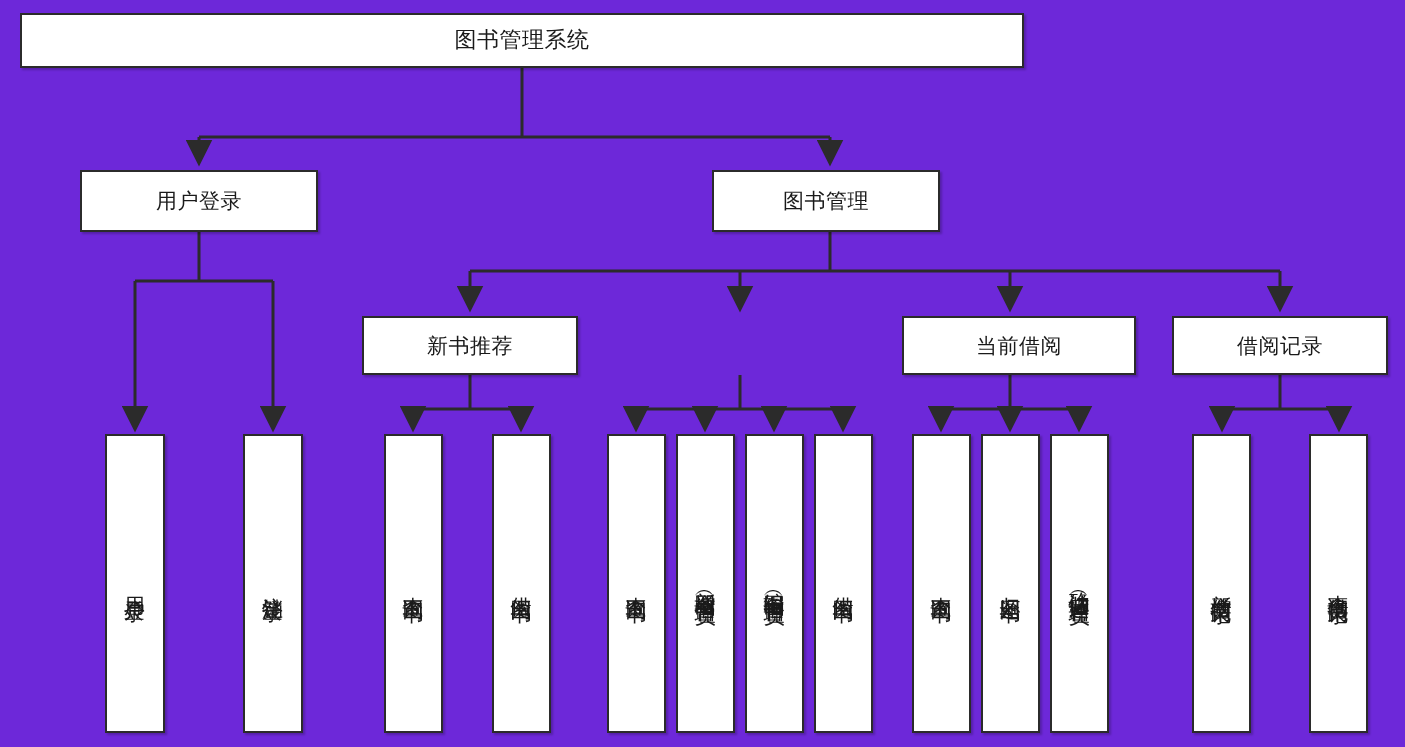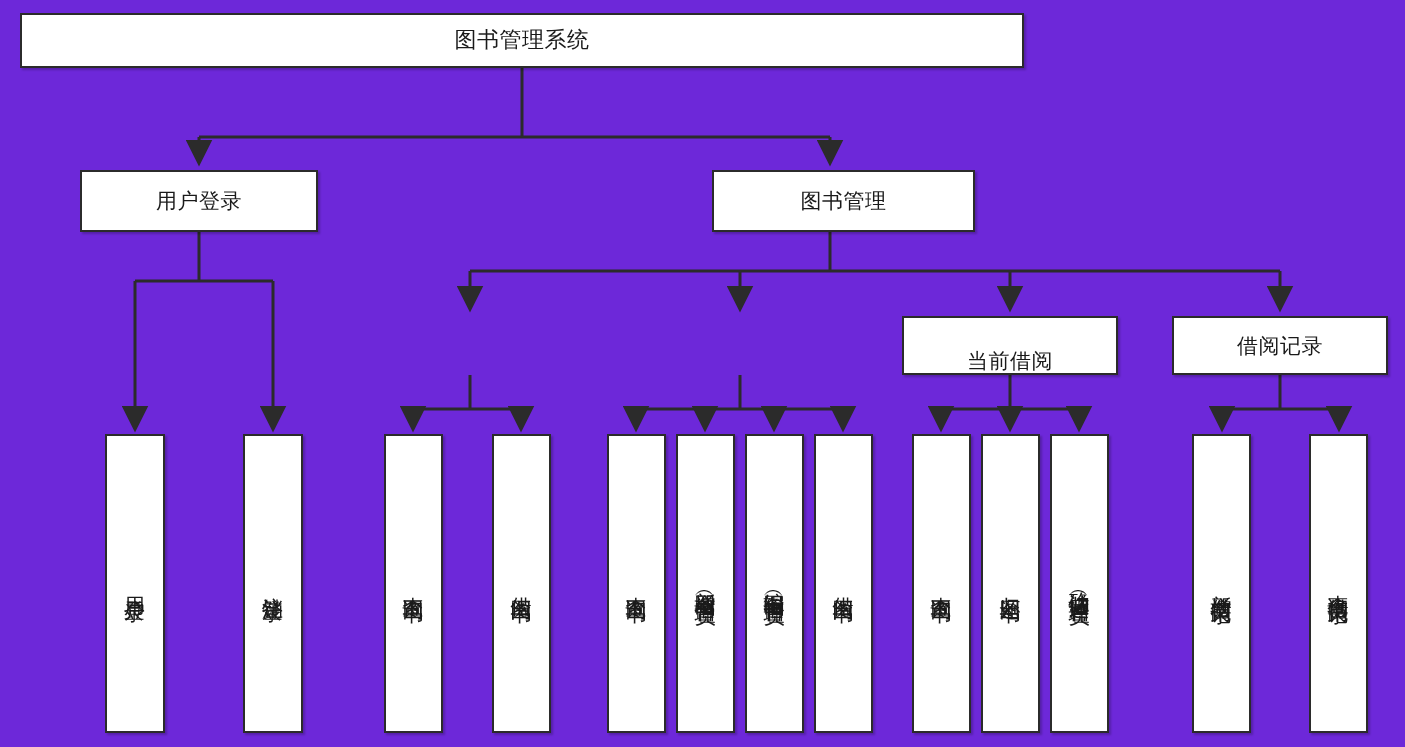--- a/index.html
+++ b/index.html
@@ -130,25 +130,28 @@
     </g>
   </svg>
 
   <div class="node horiz root" style="left:20px; top:13px; width:1004px; height:55px;">
     <span class="label">图书管理系统</span>
   </div>
 
   <div class="node horiz" style="left:80px; top:170px; width:238px; height:62px;">
     <span class="label">用户登录</span>
   </div>
-  <div class="node horiz" style="left:712px; top:170px; width:263px; height:62px;">
+  <div class="node horiz" style="left:712px; top:170px; width:228px; height:62px;">
     <span class="label">图书管理</span>
   </div>
 
-  <div class="node horiz" style="left:902px; top:316px; width:216px; height:59px;align-items:flex-end;">
+  <div class="node horiz" style="left:362px; top:316px; width:216px; height:59px;">
+    <span class="label">新书推荐</span>
+  </div>
+  <div class="node horiz" style="left:902px; top:316px; width:234px; height:59px;">
     <span class="label">当前借阅</span>
   </div>
   <div class="node horiz" style="left:1172px; top:316px; width:216px; height:59px;">
     <span class="label">借阅记录</span>
   </div>
 
   <div class="node vert" style="left:105px; top:434px; width:60px; height:299px;">
     <span class="label">用户登录</span>
   </div>
   <div class="node vert" style="left:243px; top:434px; width:60px; height:299px;">

